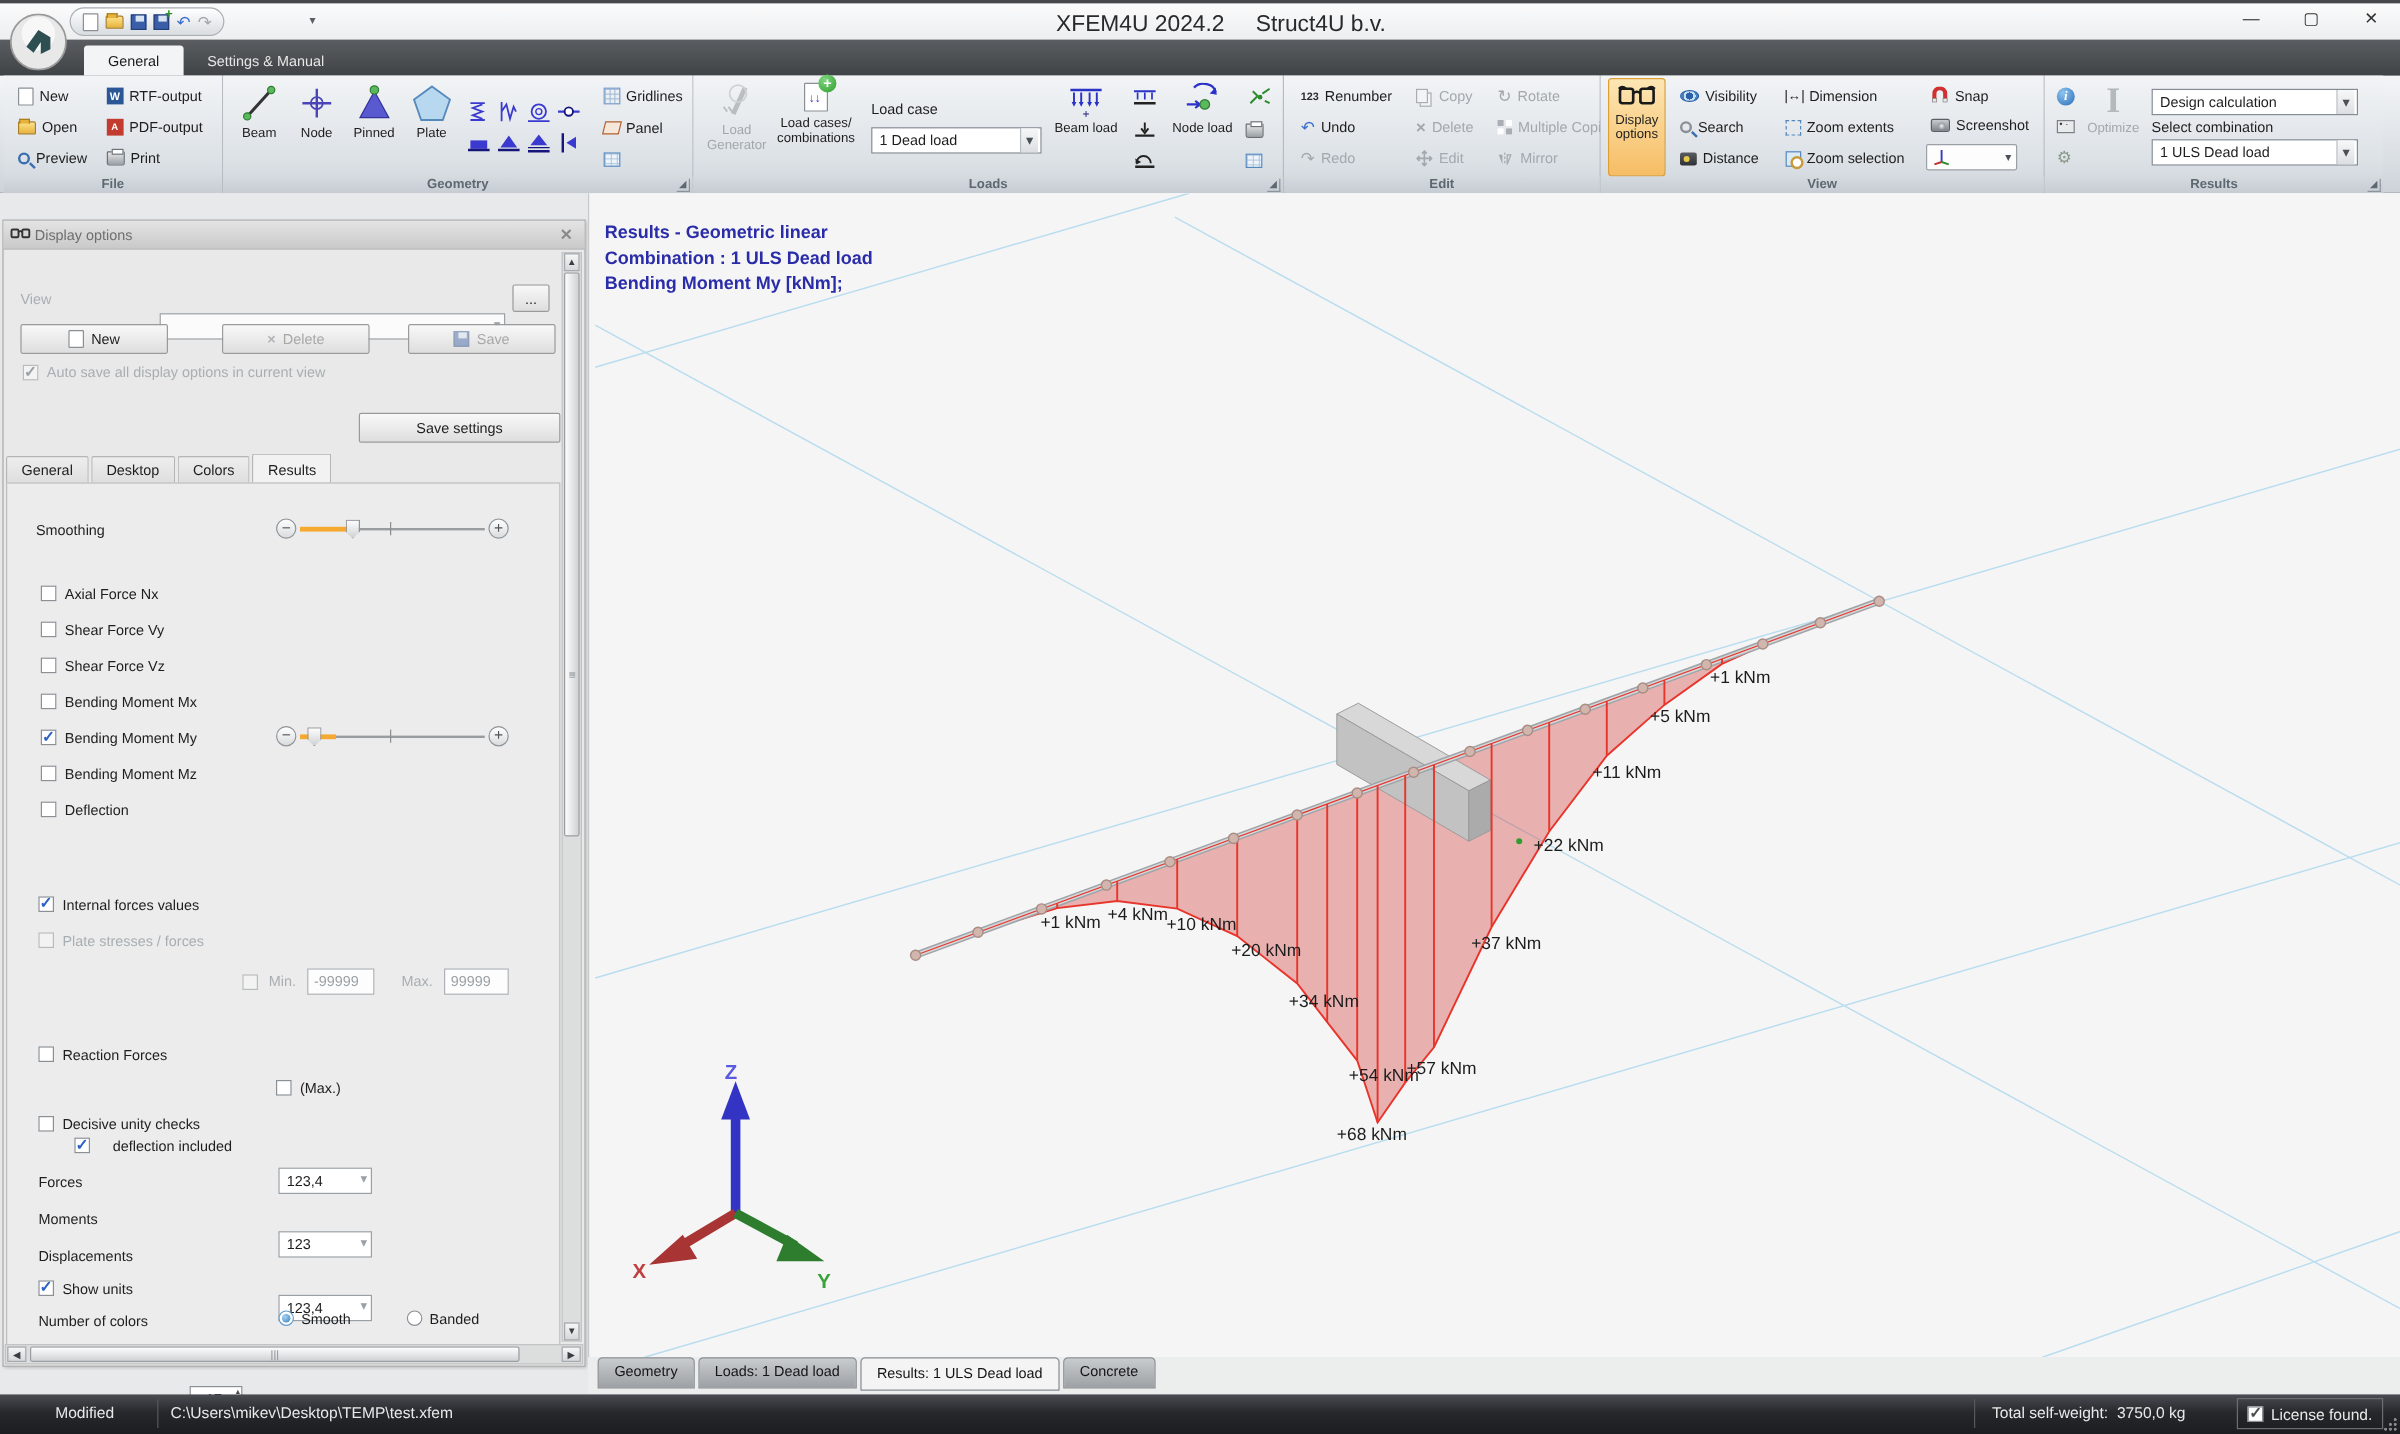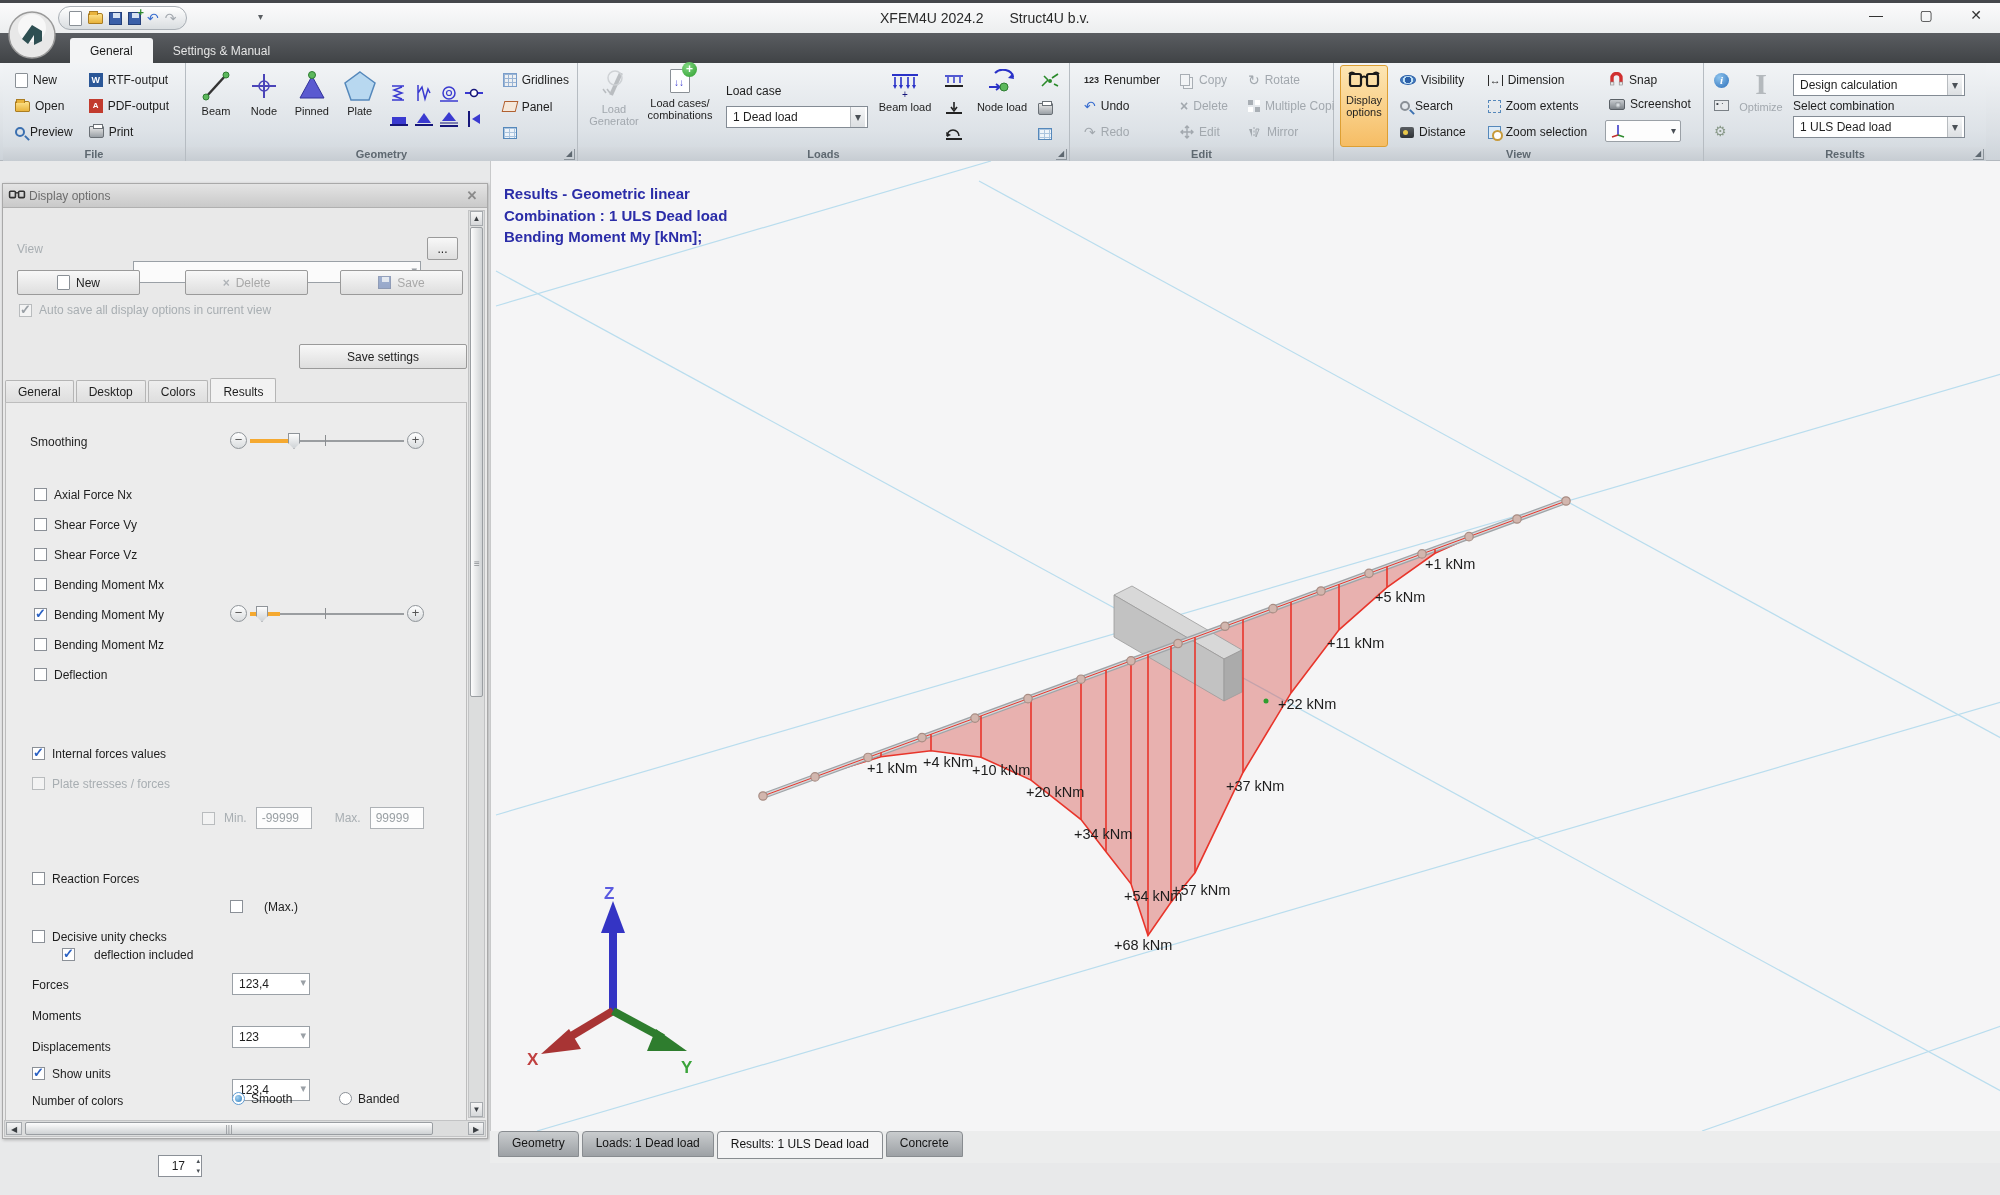--- a/index.html
+++ b/index.html
@@ -3,21 +3,21 @@
 <meta charset="utf-8">
 <style>
   * { margin:0; padding:0; box-sizing:border-box; }
   html,body { width:2000px; height:1195px; overflow:hidden; }
   body { font-family:"Liberation Sans", sans-serif; font-size:12px; color:#1e1e1e; background:#f0f1f2; }
   #app { position:relative; width:2000px; height:1195px; display:flex; flex-direction:column; border-top:3px solid #46484c; }
 
   
   .titlebar { position:relative; height:30px; background:linear-gradient(#fbfbfc,#eceeef); flex:none; }
   .qat { position:absolute; left:58px; top:3px; height:24px; display:flex; align-items:center; gap:6px; padding:0 10px; background:linear-gradient(#ffffff,#d9dde0); border:1px solid #a9afb5; border-radius:12px; }
-  .title-text { position:absolute; left:880px; top:7px; font-size:14px; color:#2a2a2a; }
+  .title-text { position:absolute; left:880px; top:7px; font-size:19px; color:#2a2a2a; }
   .title-text b { font-weight:normal; margin-right:26px; }
   .winbtns { position:absolute; right:10px; top:4px; display:flex; gap:22px; color:#333; font-size:14px; }
   .winbtn { width:28px; text-align:center; cursor:default; }
 
   
   .tabstrip { position:relative; height:30px; background:linear-gradient(#5a5d61,#404346); flex:none; }
   .logo { position:absolute; left:8px; top:-22px; width:48px; height:48px; z-index:5; }
   .rtabs { position:absolute; left:70px; bottom:0; display:flex; }
   .rtab { padding:6px 20px 5px; color:#e6e6e6; font-size:12px; }
   .rtab.active { background:#f3f4f5; color:#1a1a1a; border-radius:3px 3px 0 0; }
@@ -624,21 +624,21 @@
           <span class="lbl-dis">Min.</span>
           <span class="pinput" style="width:56px">-99999</span>
           <span class="lbl-dis" style="margin-left:14px">Max.</span>
           <span class="pinput" style="width:54px">99999</span>
         </div>
 
         <div class="drow" style="left:26px;top:469px;display:flex;gap:7px">
             <span class="cb"></span>
             <span>Reaction Forces</span>
           </div>
-        <div class="drow" style="left:224px;top:497px;display:flex;gap:21px">
+        <div class="drow" style="left:224px;top:497px;display:flex;gap:7px">
             <span class="cb"></span>
             <span>(Max.)</span>
           </div>
         <div class="drow" style="left:26px;top:527px;display:flex;gap:7px">
             <span class="cb"></span>
             <span>Decisive unity checks</span>
           </div>
         <div class="drow" style="left:56px;top:545px;display:flex;gap:19px">
             <span class="cb on"></span>
             <span>deflection included</span>
@@ -770,13 +770,28 @@
     </div>
 
     <div class="vtabs">
       <div class="vtab">Geometry</div>
       <div class="vtab">Loads: 1 Dead load</div>
       <div class="vtab active">Results: 1 ULS Dead load</div>
       <div class="vtab">Concrete</div>
     </div>
   </div>
 
+  <div class="statusbar">
+    <span class="sb-item" style="left:46px">Modified</span>
+    <span class="sb-sep" style="left:131px"></span>
+    <span class="sb-item" style="left:142px">C:\Users\mikev\Desktop\TEMP\test.xfem</span>
+    <span class="sb-sep" style="left:1645px"></span>
+    <span class="sb-item" style="left:1660px">
+      <span>Total self-weight:</span>&nbsp;
+      <span>3750,0 kg</span>
+    </span>
+    <div class="license">
+      <span class="cb"></span>
+      <span>License found.</span>
+    </div>
+    <div class="grip"></div>
+  </div>
 </div>
 
 </body></html>

